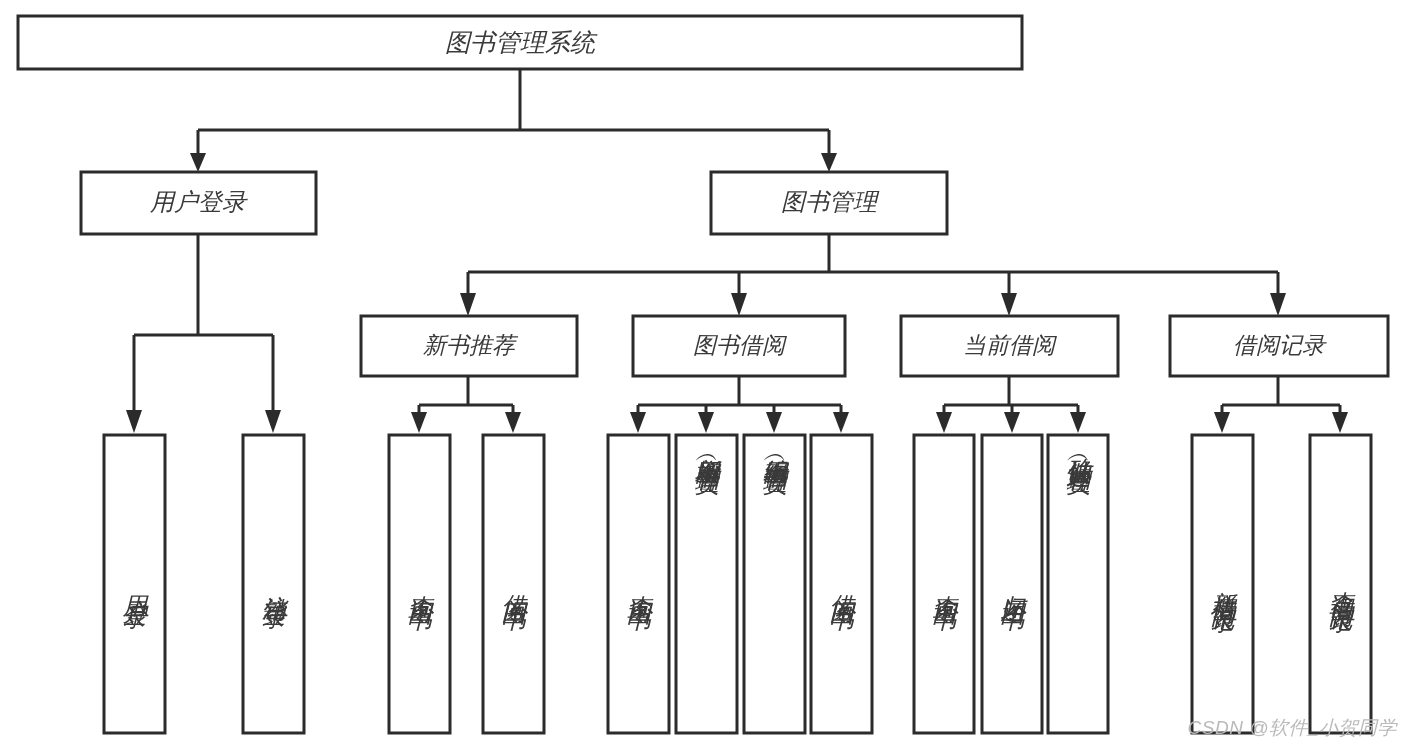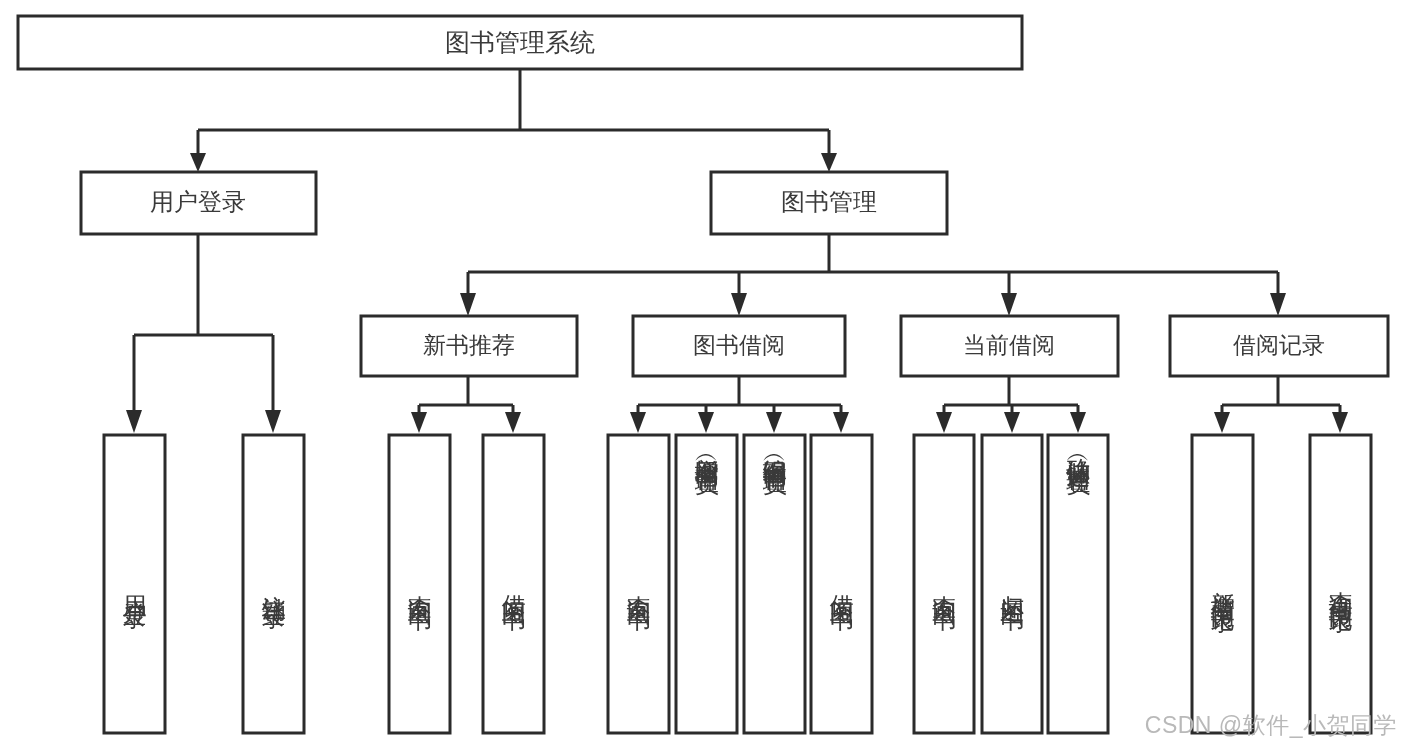--- a/index.html
+++ b/index.html
@@ -1,39 +1,39 @@
 <!DOCTYPE html>
 <html><head>
 <meta charset="utf-8">
 <style>
   html,body{margin:0;padding:0;background:#ffffff;}
   body{
     width:1405px;height:747px;
     font-family:"Liberation Sans","DejaVu Sans",sans-serif;
     overflow:hidden;
   }
-  #diagram-root{position:relative;width:1405px;height:747px;background:#fff;}
+  #diagram-root{position:relative;width:1405px;height:747px;background:#fff;font-style:italic;}
   svg#tree{position:absolute;left:0;top:0;width:1405px;height:747px;display:block;}
   .node-box{fill:#ffffff;stroke:#2b2b2b;stroke-width:3;}
   .node-label{
     font-family:"Liberation Sans","DejaVu Sans",sans-serif;
     fill:#3a3a3a;
     text-anchor:middle;
     dominant-baseline:middle;
   }
   .lvl1-label{font-size:25px;}
   .lvl2-label{font-size:24px;}
   .lvl3-label{font-size:23px;}
   .connector{stroke:#2b2b2b;stroke-width:3;fill:none;}
   .arrow-head{fill:#2b2b2b;stroke:none;}
   .watermark{
     position:absolute;
     right:8px;bottom:6px;
     font-family:"Liberation Sans","DejaVu Sans",sans-serif;
-    font-size:23px;
+    font-size:19px;
     color:#b9b9b9;
     letter-spacing:0.5px;
     white-space:nowrap;
     user-select:none;
   }
 </style>
 </head>
 <body>
 
 <div id="diagram-root">

